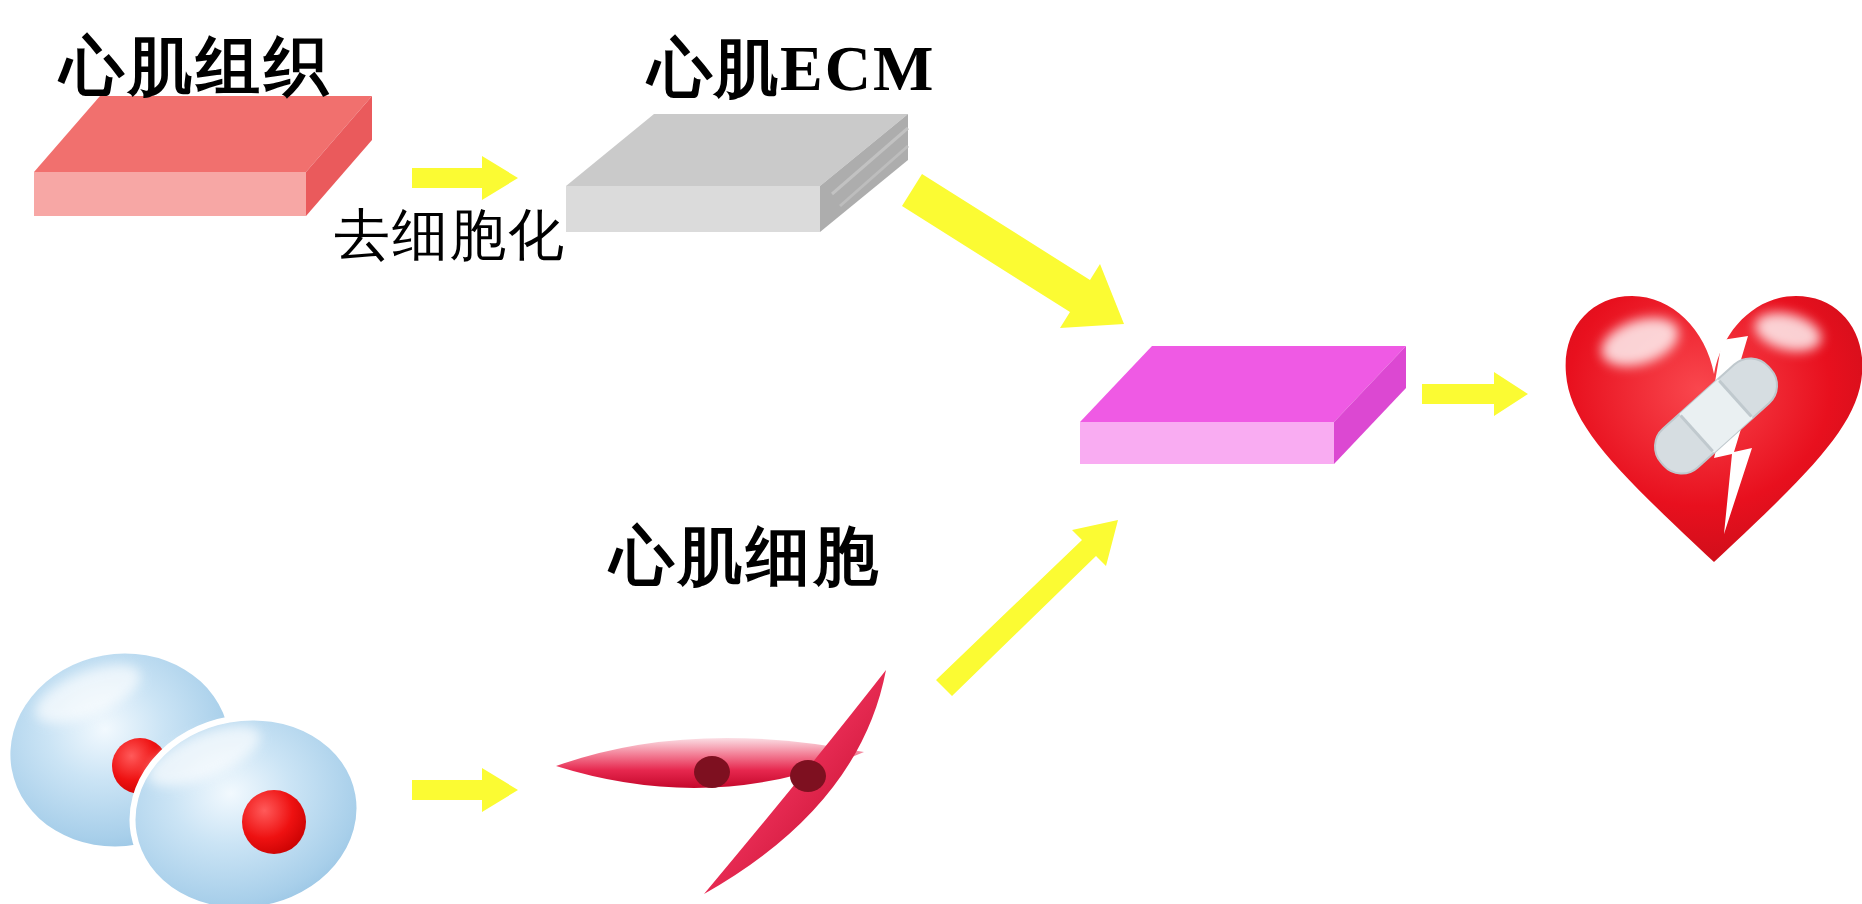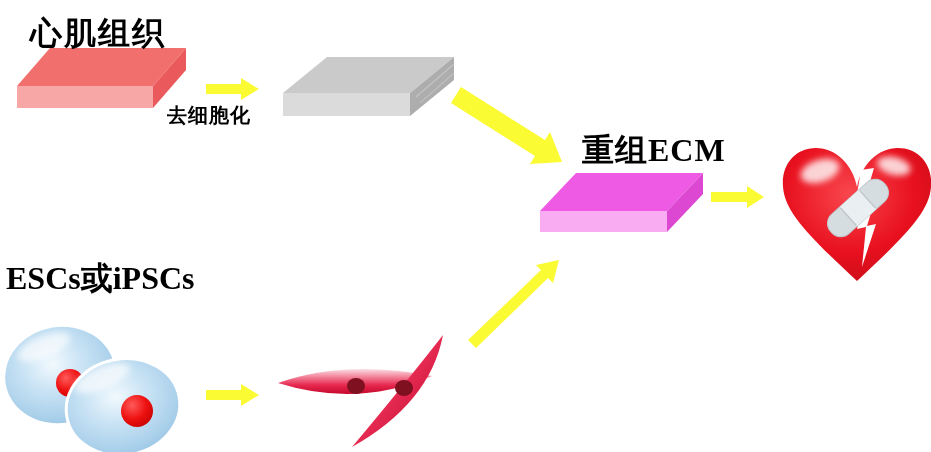--- a/index.html
+++ b/index.html
@@ -16,22 +16,22 @@
     position:absolute;
     font-weight:bold;
     font-size:32px;
     color:#000;
     letter-spacing:2px;
     white-space:nowrap;
     line-height:1.1;
   }
   .edge-label{
     position:absolute;
-    font-weight:bold;
-    font-size:20px;
+    font-weight:normal;
+    font-size:28px;
     color:#000;
     letter-spacing:1px;
     white-space:nowrap;
     line-height:1.1;
   }
 </style>
 </head>
 <body>
 
 <div id="canvas">
@@ -137,18 +137,18 @@
       <g transform="translate(858 193) rotate(-42)">
         <rect x="-36" y="-13" width="72" height="26" rx="12" ry="12" fill="#D6DDE1" stroke="#BFC8CD" stroke-width="1"></rect>
         <rect x="-13" y="-13" width="26" height="26" fill="#EAF0F2"></rect>
         <line x1="-13" y1="-12" x2="-13" y2="12" stroke="#C0C9CE" stroke-width="1.5"></line>
         <line x1="13" y1="-12" x2="13" y2="12" stroke="#C0C9CE" stroke-width="1.5"></line>
       </g>
     </g>
   </svg>
 
   <div class="node-title" style="left:30px;top:1px;">心肌组织</div>
-  <div class="node-title" style="left:6px;top:246px;letter-spacing:0;">ESCs或iPSCs</div>
-  <div class="node-title" style="left:582px;top:118px;letter-spacing:1px;">重组ECM</div>
+  <div class="node-title" style="left:324px;top:2px;letter-spacing:1px;">心肌ECM</div>
+  <div class="node-title" style="left:305px;top:246px;">心肌细胞</div>
 
   <div class="edge-label" style="left:167px;top:89px;">去细胞化</div>
 
 </div>
 
 </body></html>

